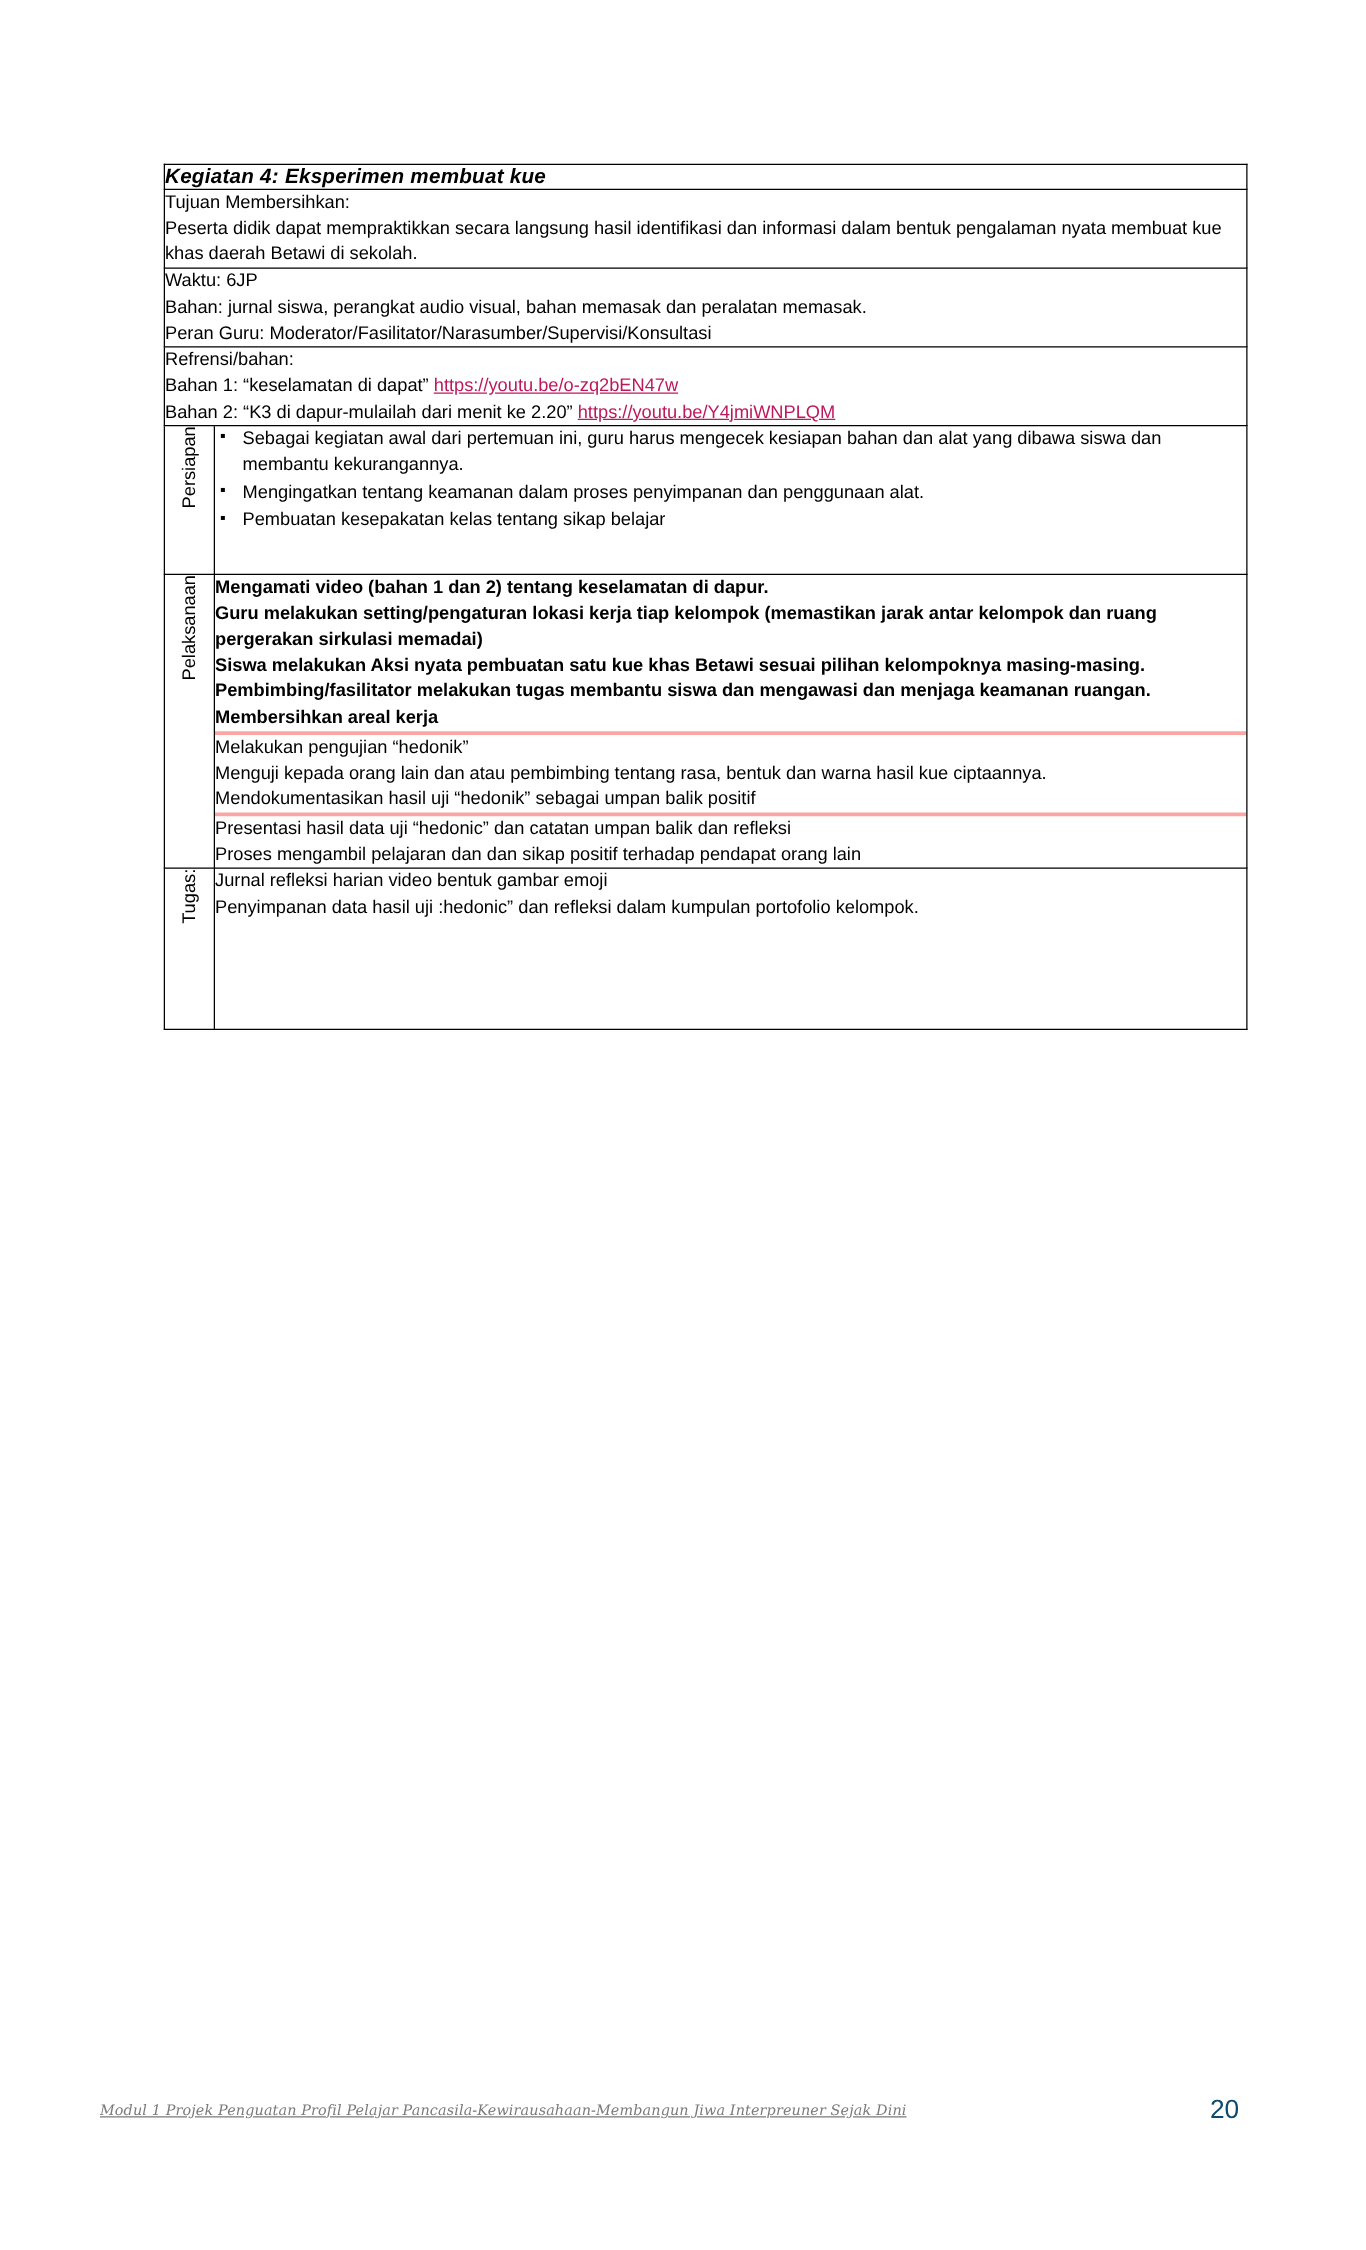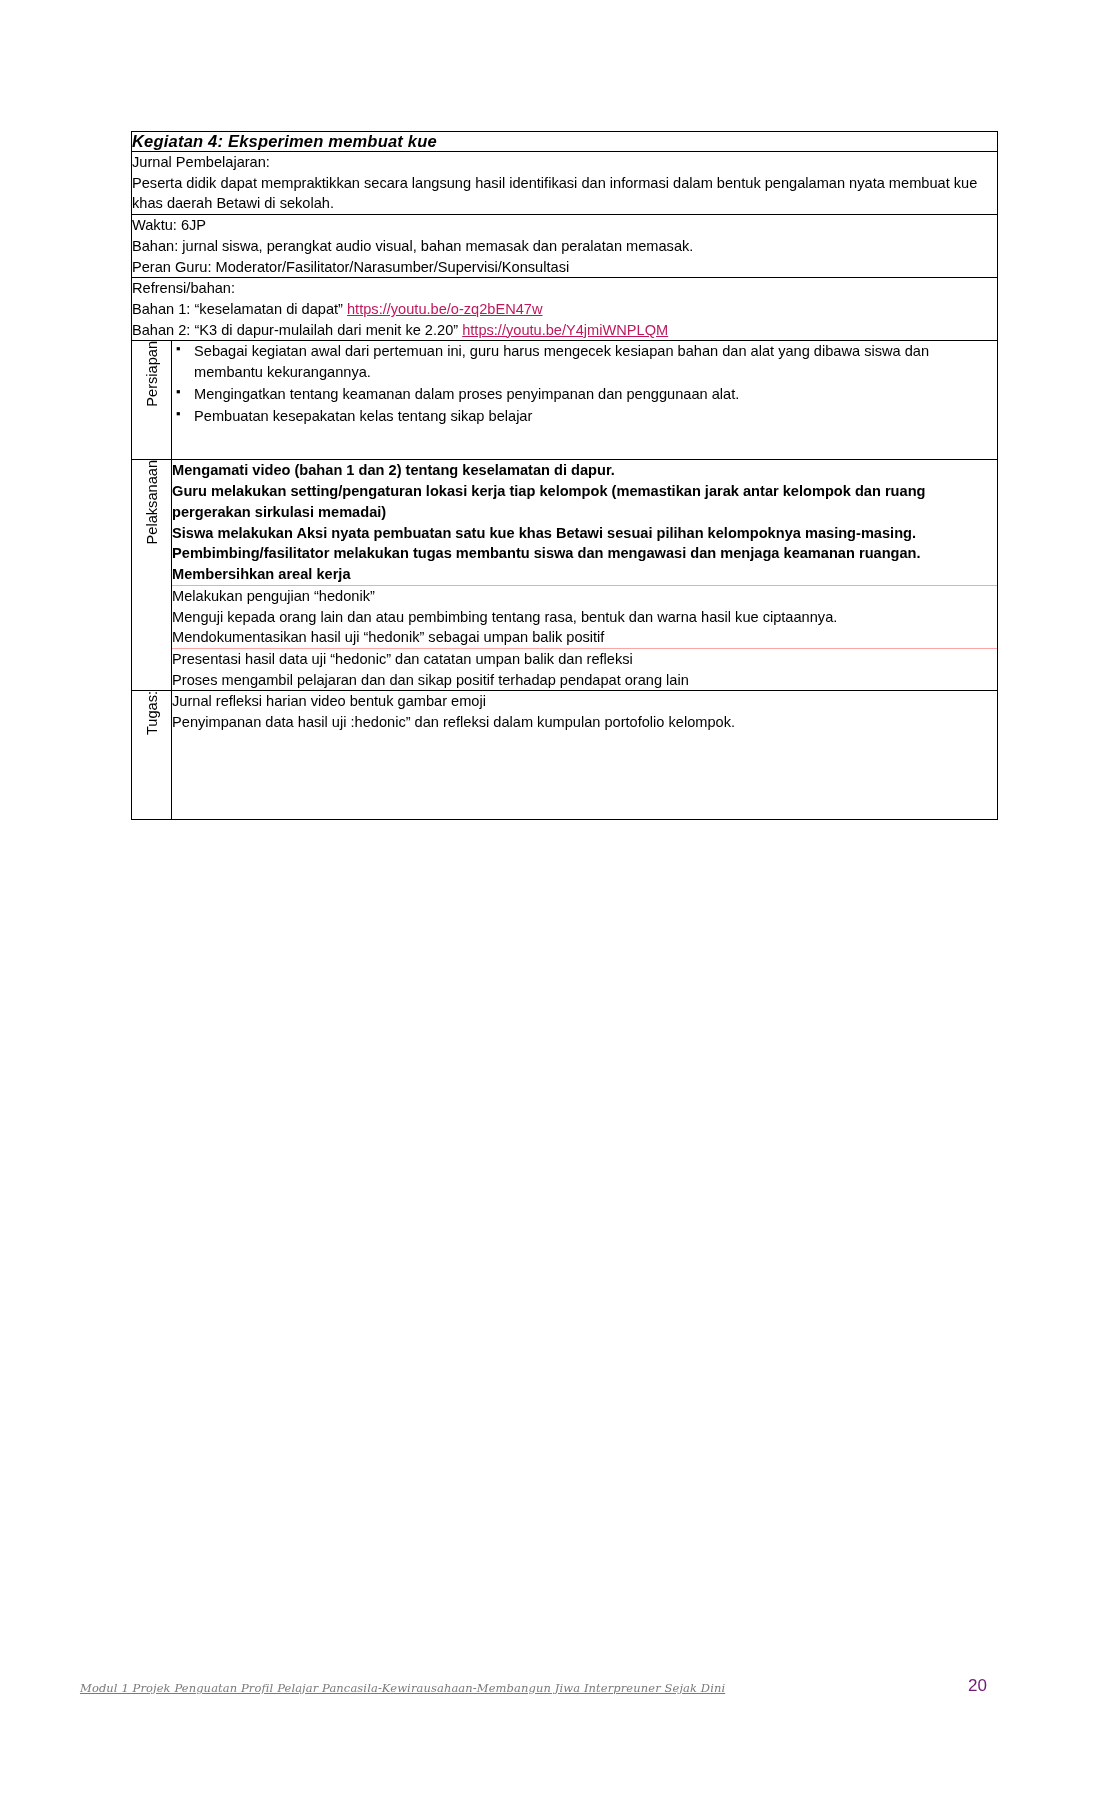--- a/index.html
+++ b/index.html
@@ -84,21 +84,21 @@
     top: -1px;
     font-size: 13px;
   }
   .inner-table {
     width: 100%;
     border-collapse: collapse;
     table-layout: fixed;
   }
   .inner-table td {
     border: none;
-    border-top: 1px solid #fca5a5;
+    border-top: 3px solid #fca5a5;
     padding: 0;
   }
   .inner-table tr:first-child td {
     border-top: none;
     font-weight: bold;
   }
   a.doclink {
     color: #be185d;
     text-decoration: underline;
   }
@@ -120,22 +120,22 @@
     font-size: 11.5px;
     color: #7a7a7a;
     letter-spacing: 0.1px;
     white-space: nowrap;
     text-decoration: underline;
   }
   .page-number {
     position: absolute;
     left: 952px;
     top: 1676px;
-    font-size: 17px;
-    color: #701a75;
+    font-size: 21px;
+    color: #0c4a6e;
   }
   .persiapan-cell { height: 118px; }
   .tugas-cell { height: 128px; }
 </style>
 </head>
 <body>
 
 <div class="page">
 
   <table class="doc-table">
@@ -145,21 +145,21 @@
     </colgroup>
     <tbody>
       <tr>
         <td colspan="2" class="title-cell">
           <span class="kegiatan">Kegiatan  4:</span><span> Eksperimen membuat kue</span>
         </td>
       </tr>
 
       <tr>
         <td colspan="2" class="cell-pad">
-          <span class="line">Jurnal Pembelajaran:</span>
+          <span class="line">Tujuan Membersihkan:</span>
           <span class="line">Peserta didik dapat mempraktikkan secara langsung hasil identifikasi dan informasi dalam bentuk pengalaman nyata membuat kue khas daerah Betawi di sekolah.</span>
         </td>
       </tr>
 
       <tr>
         <td colspan="2" class="cell-pad">
           <span class="line">Waktu: 6JP</span>
           <span class="line">Bahan: jurnal siswa, perangkat audio visual, bahan memasak dan peralatan memasak.</span>
           <span class="line">Peran Guru: Moderator/Fasilitator/Narasumber/Supervisi/Konsultasi</span>
         </td>

